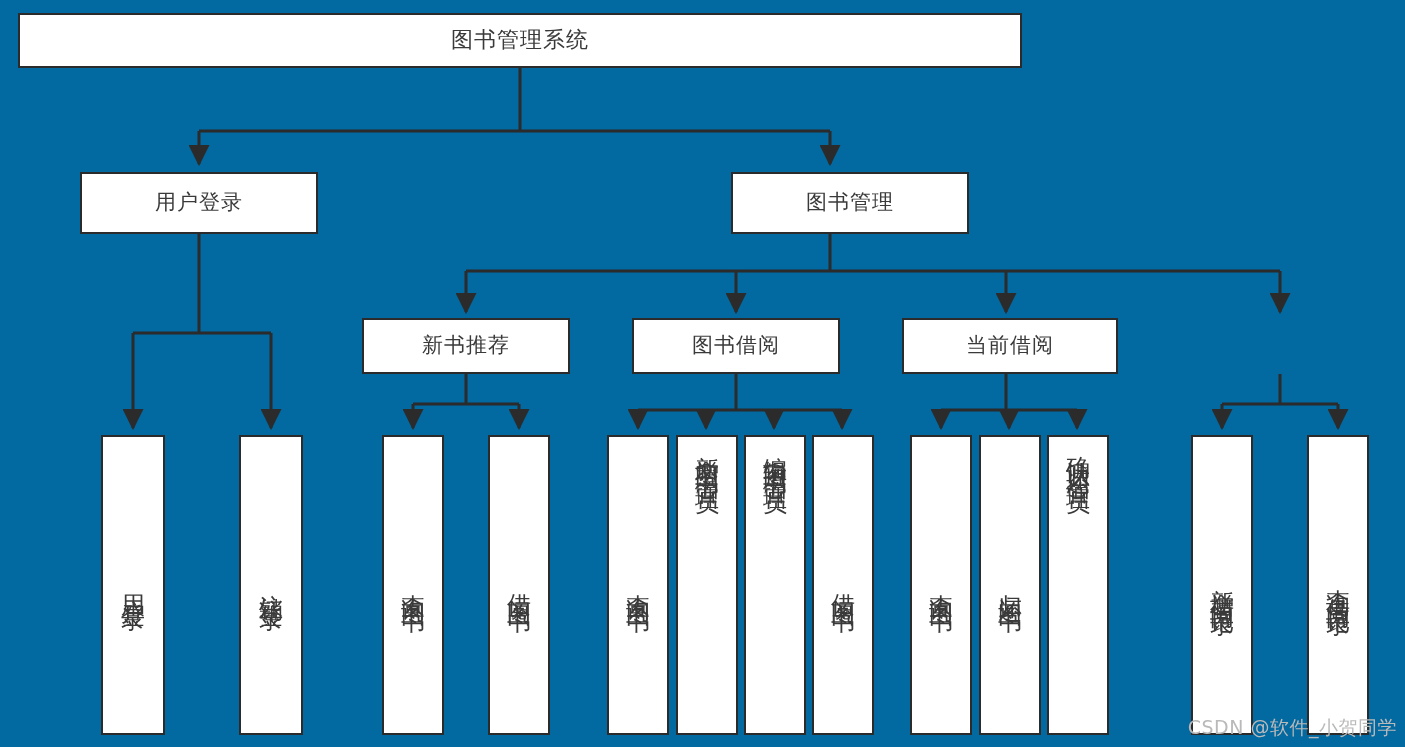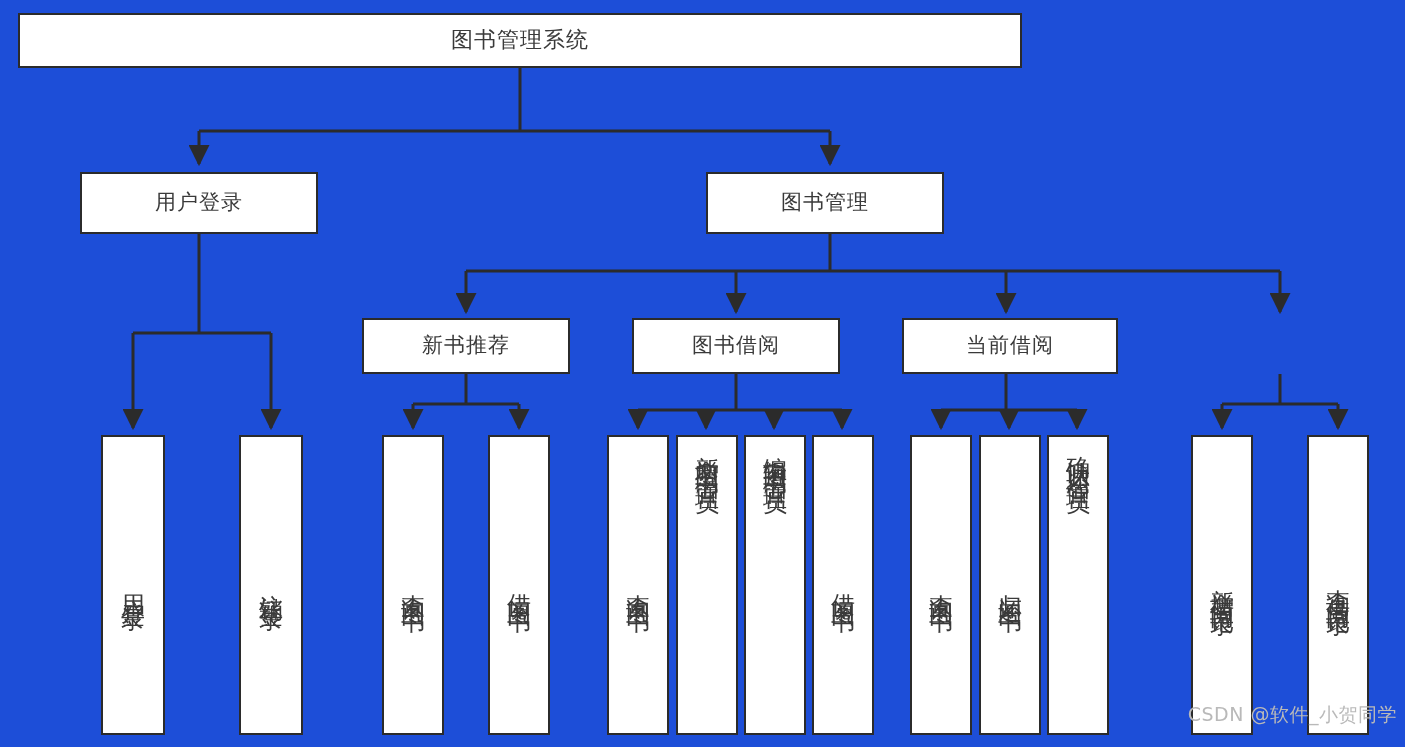--- a/index.html
+++ b/index.html
@@ -1,20 +1,20 @@
 <!DOCTYPE html>
 <html><head>
 <meta charset="utf-8">
 <style>
   html,body{margin:0;padding:0;background:#ffffff;}
   body{
     font-family:"DejaVu Sans","Liberation Sans",sans-serif;
     width:1405px;height:747px;overflow:hidden;
   }
-  #canvas{position:relative;width:1405px;height:747px;background:#1d4ed8;}
+  #canvas{position:relative;width:1405px;height:747px;background:#0369a1;}
   svg#wires{position:absolute;left:0;top:0;width:1405px;height:747px;}
 
   .node{
     position:absolute;
     box-sizing:border-box;
     border:2px solid #2b2b2b;
     background:#ffffff;
     display:flex;
     align-items:center;
     justify-content:center;
@@ -40,21 +40,21 @@
     text-orientation:upright;
     font-size:24px;
     letter-spacing:5px;
     line-height:1;
   }
   .node.vert.mid{ align-items:center; }
 
   #watermark{
     position:absolute;
     right:8px;
-    bottom:19px;
+    bottom:6px;
     font-size:19px;
     color:#b9b9b9;
     letter-spacing:0.5px;
     white-space:pre;
     pointer-events:none;
   }
 </style>
 </head>
 <body>
 
@@ -110,21 +110,21 @@
     </g>
   </svg>
 
   <div class="node h" style="left:18px;top:13px;width:1004px;height:55px;">
     <span class="lbl">图书管理系统</span>
   </div>
 
   <div class="node lvl2" style="left:80px;top:172px;width:238px;height:62px;">
     <span class="lbl">用户登录</span>
   </div>
-  <div class="node lvl2" style="left:706px;top:172px;width:238px;height:62px;">
+  <div class="node lvl2" style="left:731px;top:172px;width:238px;height:62px;">
     <span class="lbl">图书管理</span>
   </div>
 
   <div class="node lvl3" style="left:362px;top:318px;width:208px;height:56px;">
     <span class="lbl">新书推荐</span>
   </div>
   <div class="node lvl3" style="left:902px;top:318px;width:216px;height:56px;">
     <span class="lbl">当前借阅</span>
   </div>
   <div class="node lvl3" style="left:632px;top:318px;width:208px;height:56px;">

